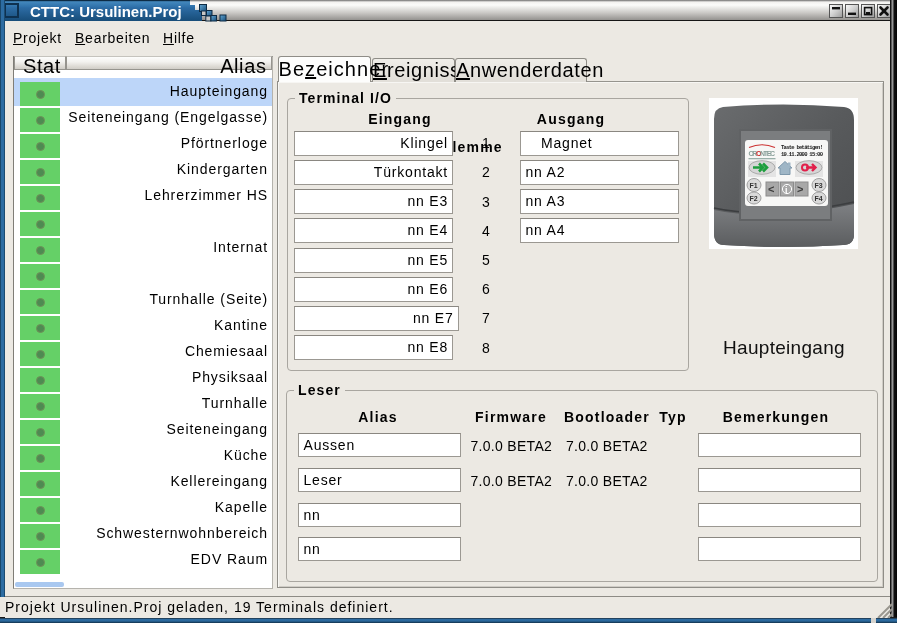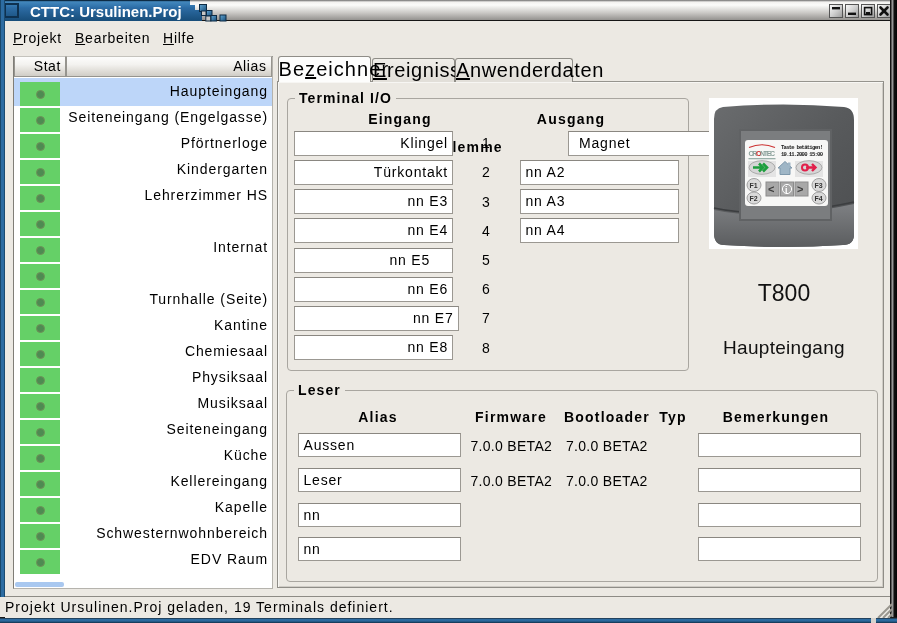--- a/index.html
+++ b/index.html
@@ -13,33 +13,33 @@
   #titlegrey{left:0;top:0;width:897px;height:21px;background:linear-gradient(180deg,#6a6a6a 0,#f2f1ef 2px,#fbfbfa 5px,#c9c7c4 13px,#9c9a97 19px,#8b8987 21px);border-bottom:1px solid #161616;box-sizing:border-box;}
   
   #menubar{left:5px;top:22px;width:885px;height:25px;}
   .mitem{position:absolute;top:8px;font-size:14px;color:#000;letter-spacing:0.75px;}
   .mu{text-decoration:underline;}
   
   #statusbar{left:5px;top:596px;width:885px;height:21px;border-top:1px solid #8d8b85;background:#ece9e3;}
   #statustext{left:5px;top:599px;font-size:14px;color:#000;letter-spacing:1.0px;}
   
   #list{left:13px;top:56px;width:259.5px;height:533px;background:#fff;border:1px solid #7f7d77;border-right-color:#b5b3ad;border-bottom-color:#b5b3ad;box-sizing:border-box;}
-  .hcell{position:absolute;top:56px;height:21px;background:linear-gradient(180deg,#fdfdfc 0,#f3f2ef 40%,#dcd9d3 80%,#d0cdc7 100%);border:1px solid #96948e;border-top-color:#c5c3bd;box-sizing:border-box;font-size:14px;color:#000;text-align:right;line-height:19px;letter-spacing:0.6px;}
+  .hcell{position:absolute;top:56px;height:14px;background:linear-gradient(180deg,#fdfdfc 0,#f3f2ef 40%,#dcd9d3 80%,#d0cdc7 100%);border:1px solid #96948e;border-top-color:#c5c3bd;box-sizing:border-box;font-size:20px;color:#000;text-align:right;line-height:19px;letter-spacing:0.6px;}
   .row{position:absolute;width:257.5px;height:26px;font-size:14px;}
   .rowtext{position:absolute;right:3.5px;top:0;height:26px;line-height:26px;color:#000;white-space:nowrap;letter-spacing:0.92px;}
   .green{position:absolute;left:6px;width:40px;height:24px;background:#65d067;}
   .dot{position:absolute;left:15.5px;top:7.5px;width:9px;height:9px;border-radius:50%;background:#4e8b52;border:1px solid #6f9157;box-sizing:border-box;}
   #sel{left:14px;top:78px;width:257.5px;height:28px;background:#bdd6f9;}
   #hthumb{left:15px;top:582px;width:49px;height:5px;background:#a9c8f0;border-radius:2px;}
   
   #panel{left:277px;top:81px;width:607px;height:507px;background:#ece9e3;border:1px solid #8f8d87;border-top-color:#96948e;box-sizing:border-box;box-shadow:inset 1px 1px 0 #f7f6f3, inset -1px -1px 0 #cfccc6;}
   .tab{position:absolute;font-size:20px;color:#000;text-align:center;box-sizing:border-box;letter-spacing:0.6px;}
   #tab1{left:277.5px;top:56px;width:93px;height:26px;background:#fdfdfc;border:1px solid #8f8d87;border-bottom:none;border-radius:3px 3px 0 0;line-height:25px;z-index:5;}
   #tab2{left:372px;top:58px;width:83px;height:24px;background:linear-gradient(180deg,#f0eee9 0,#e2dfd9 90%);border:1px solid #8f8d87;border-bottom:none;border-radius:3px 3px 0 0;line-height:23px;}
-  #tab3{left:455px;top:58px;width:118px;height:24px;background:linear-gradient(180deg,#f0eee9 0,#e2dfd9 90%);border:1px solid #8f8d87;border-bottom:none;border-radius:3px 3px 0 0;line-height:23px;}
+  #tab3{left:455px;top:58px;width:132px;height:24px;background:linear-gradient(180deg,#f0eee9 0,#e2dfd9 90%);border:1px solid #8f8d87;border-bottom:none;border-radius:3px 3px 0 0;line-height:23px;}
   
   .grp{position:absolute;border:1px solid #a9a6a0;border-radius:4px;}
   .grplabel{position:absolute;top:-9px;left:7px;background:#ece9e3;padding:0 4px;font-size:14px;font-weight:bold;color:#000;white-space:nowrap;letter-spacing:1.1px;}
   #grp1{left:287px;top:98px;width:400px;height:271px;}
   #grp2{left:286px;top:390px;width:590px;height:190px;}
   .bh{position:absolute;font-size:14px;font-weight:bold;color:#000;white-space:nowrap;transform:translateX(-50%);letter-spacing:1.2px;}
   .entry{position:absolute;background:#fff;border:1px solid #9b9892;border-top-color:#8a8781;box-sizing:border-box;font-size:14px;color:#000;white-space:nowrap;letter-spacing:0.8px;}
   .num{position:absolute;font-size:14px;color:#000;transform:translateX(-50%);}
   .ptext{position:absolute;font-size:14px;color:#000;white-space:nowrap;letter-spacing:0.3px;}
   
@@ -186,21 +186,21 @@
       <div class="row abs" style="left:14px;top:364px;">
         <div class="green" style="top:4px;">
           <div class="dot"></div>
         </div>
         <div class="rowtext">Physiksaal</div>
       </div>
       <div class="row abs" style="left:14px;top:390px;">
         <div class="green" style="top:4px;">
           <div class="dot"></div>
         </div>
-        <div class="rowtext">Musiksaal</div>
+        <div class="rowtext">Turnhalle</div>
       </div>
       <div class="row abs" style="left:14px;top:416px;">
         <div class="green" style="top:4px;">
           <div class="dot"></div>
         </div>
         <div class="rowtext">Seiteneingang</div>
       </div>
       <div class="row abs" style="left:14px;top:442px;">
         <div class="green" style="top:4px;">
           <div class="dot"></div>
@@ -243,31 +243,31 @@
 
   <div class="grp" id="grp1">
       <span class="grplabel">Terminal I/O</span>
     </div>
   <div class="bh" style="left:400px;top:111px;">Eingang</div>
   <div class="bh" style="left:472px;top:111px;margin-top:28px;">Klemme</div>
   <div class="bh" style="left:571px;top:111px;">Ausgang</div>
   <div id="tio">
       <div class="entry abs" style="left:293.5px;top:130.5px;width:159.5px;height:25px;line-height:23px;text-align:right;padding-right:4px;">Klingel</div>
       <div class="num abs" style="left:486px;top:135px;">1</div>
-      <div class="entry abs" style="left:520px;top:130.5px;width:159px;height:25px;line-height:23px;padding-left:10px;margin-left:48px;">Magnet</div>
+      <div class="entry abs" style="left:520px;top:130.5px;width:159px;height:25px;line-height:23px;padding-left:20px;">Magnet</div>
       <div class="entry abs" style="left:293.5px;top:159.5px;width:159.5px;height:25px;line-height:23px;text-align:right;padding-right:4px;">Türkontakt</div>
       <div class="num abs" style="left:486px;top:164px;">2</div>
       <div class="entry abs" style="left:520px;top:159.5px;width:159px;height:25px;line-height:23px;padding-left:4.5px;">nn A2</div>
       <div class="entry abs" style="left:293.5px;top:189px;width:159.5px;height:25px;line-height:23px;text-align:right;padding-right:4px;">nn E3</div>
       <div class="num abs" style="left:486px;top:193.5px;">3</div>
       <div class="entry abs" style="left:520px;top:189px;width:159px;height:25px;line-height:23px;padding-left:4.5px;">nn A3</div>
       <div class="entry abs" style="left:293.5px;top:218px;width:159.5px;height:25px;line-height:23px;text-align:right;padding-right:4px;">nn E4</div>
       <div class="num abs" style="left:486px;top:222.5px;">4</div>
       <div class="entry abs" style="left:520px;top:218px;width:159px;height:25px;line-height:23px;padding-left:4.5px;">nn A4</div>
-      <div class="entry abs" style="left:293.5px;top:247.5px;width:159.5px;height:25px;line-height:23px;text-align:right;padding-right:22px;">nn E5</div>
+      <div class="entry abs" style="left:293.5px;top:247.5px;width:159.5px;height:25px;line-height:23px;text-align:right;padding-right:4px;">nn E5</div>
       <div class="num abs" style="left:486px;top:252px;">5</div>
       <div class="entry abs" style="left:293.5px;top:276.5px;width:159.5px;height:25px;line-height:23px;text-align:right;padding-right:4px;">nn E6</div>
       <div class="num abs" style="left:486px;top:281px;">6</div>
       <div class="entry abs" style="left:293.5px;top:305.5px;width:165px;height:25px;line-height:23px;text-align:right;padding-right:4px;">nn E7</div>
       <div class="num abs" style="left:486px;top:310px;">7</div>
       <div class="entry abs" style="left:293.5px;top:335px;width:159.5px;height:25px;line-height:23px;text-align:right;padding-right:4px;">nn E8</div>
       <div class="num abs" style="left:486px;top:339.5px;">8</div>
     </div>
 
   <div class="grp" id="grp2">
@@ -352,15 +352,14 @@
       <text x="88" y="95" font-family="Liberation Sans,sans-serif" font-size="11" font-weight="bold" fill="#3c3c3c">&gt;</text>
     </g>
   </svg>
   <svg class="abs" style="left:874px;top:600px" width="18" height="18" viewBox="0 0 18 18">
     <g stroke="#9a978f" stroke-width="2">
       <line x1="4" y1="18" x2="18" y2="4"></line>
       <line x1="9" y1="18" x2="18" y2="9"></line>
       <line x1="14" y1="18" x2="18" y2="14"></line>
     </g>
   </svg>
-  <div class="abs" id="t800">T800</div>
   <div class="abs" id="hpt">Haupteingang</div>
 </div>
 
 </body></html>

